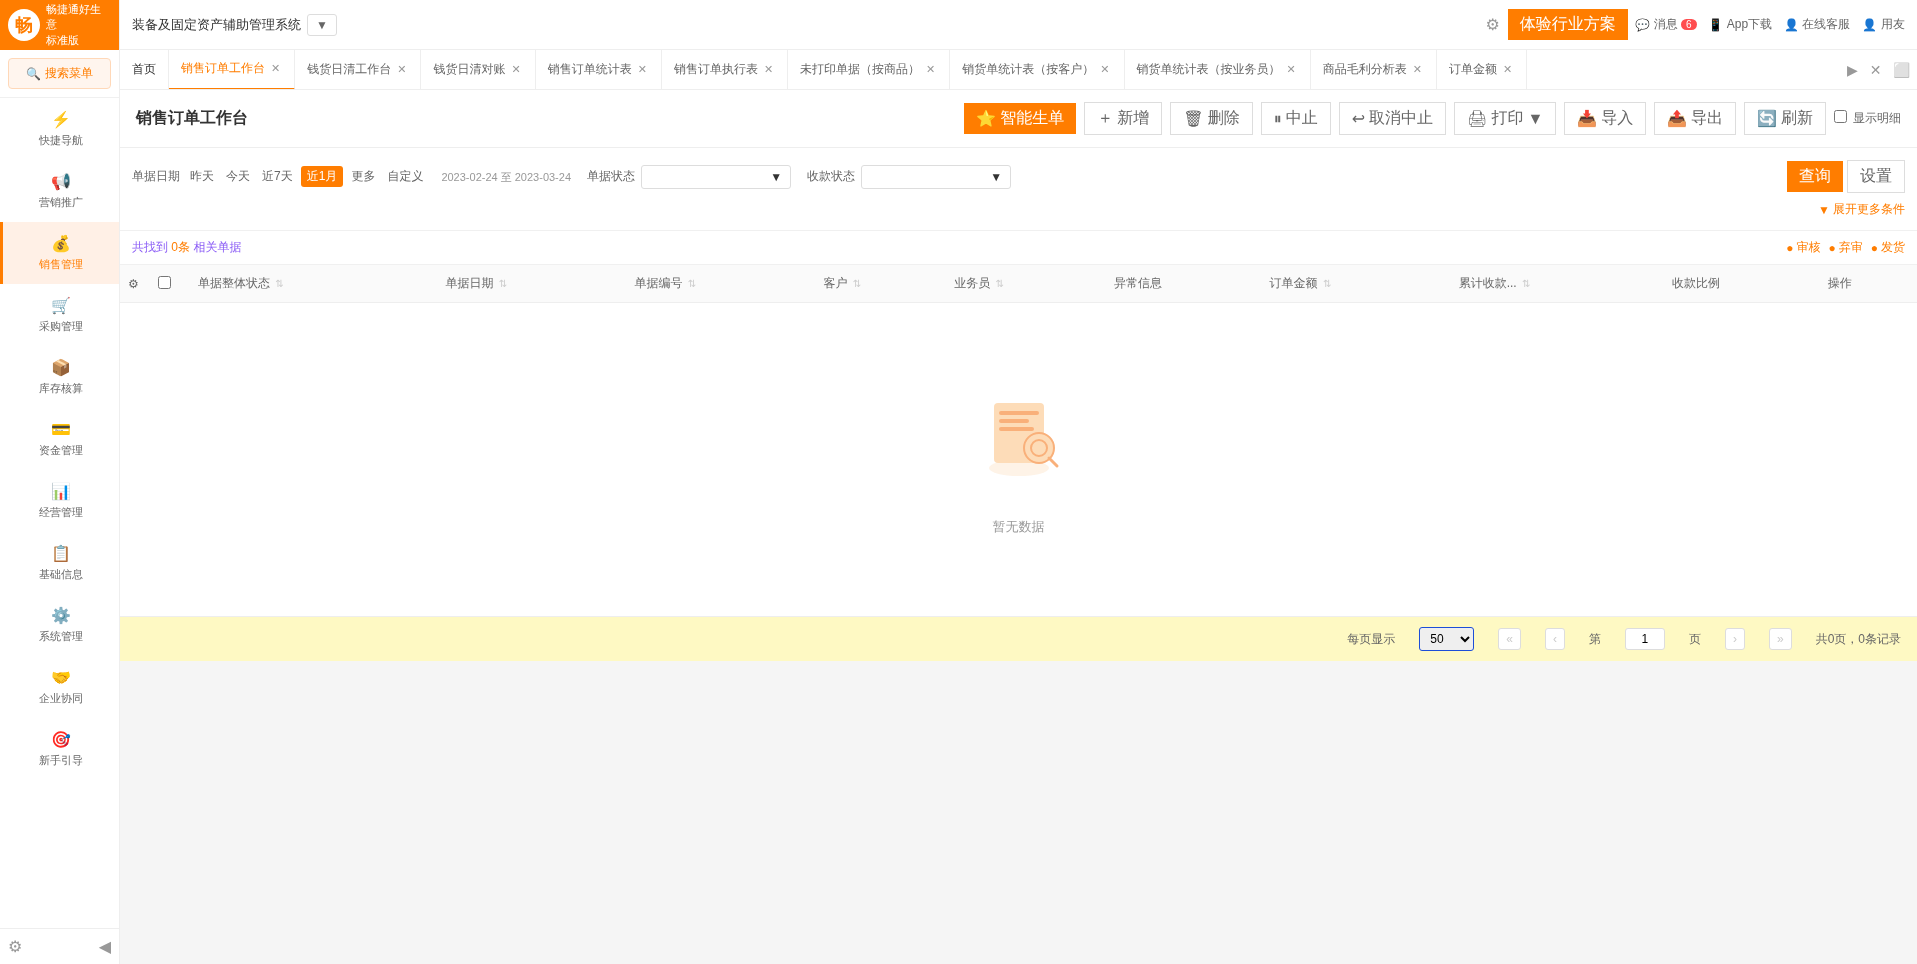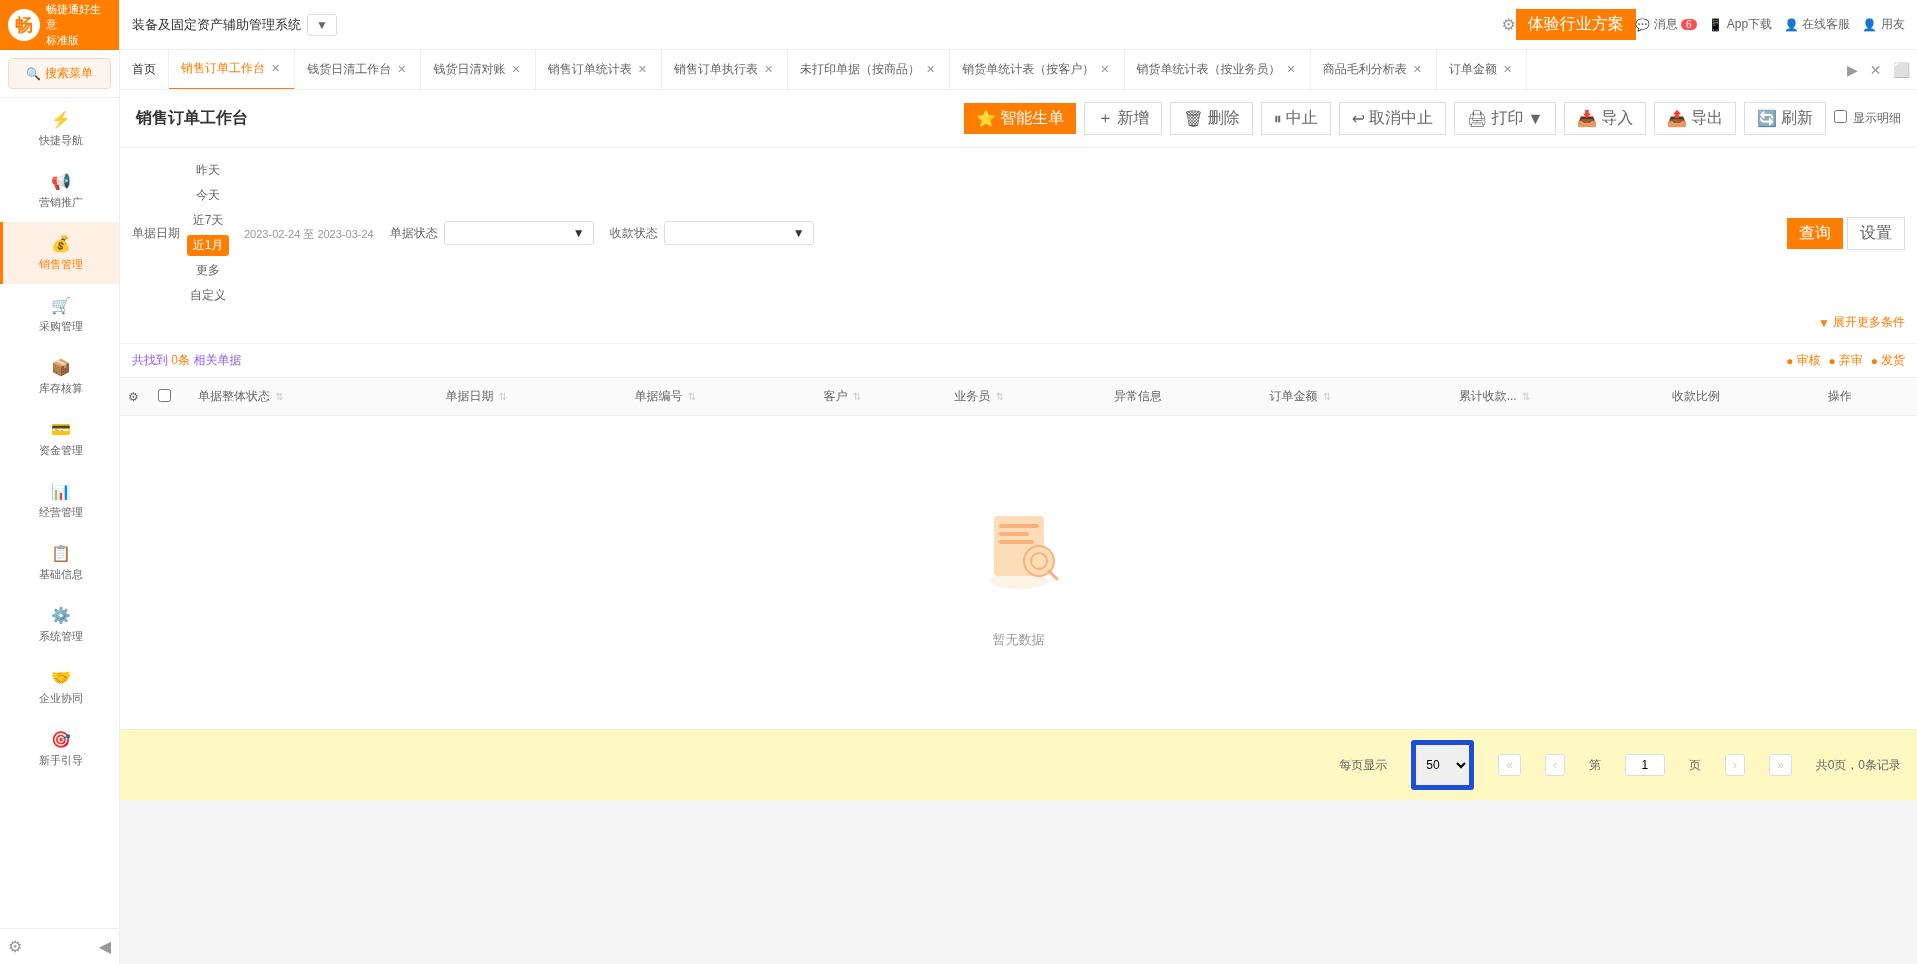--- a/index.html
+++ b/index.html
@@ -16,21 +16,21 @@
     .sidebar-item { display: flex; flex-direction: column; align-items: center; justify-content: center; padding: 12px 4px; cursor: pointer; color: #666; font-size: 11px; gap: 4px; border-left: 3px solid transparent; }
     .sidebar-item.active { background: #fff0e6; color: #ff7d00; border-left-color: #ff7d00; }
     .sidebar-item-icon { font-size: 16px; }
     .sidebar-bottom { padding: 8px; display: flex; justify-content: space-between; border-top: 1px solid #eee; }
     .sidebar-bottom-btn { background: none; border: none; cursor: pointer; color: #999; font-size: 16px; }
 
     
     .main { flex: 1; display: flex; flex-direction: column; overflow: hidden; }
 
     
-    .topbar { height: 50px; background: white; display: flex; align-items: center; padding: 0 12px; border-bottom: 1px solid #eee; flex-shrink: 0; }
+    .topbar { height: 50px; background: white; display: flex; align-items: center; padding: 0 12px; border-bottom: 1px solid #eee; gap: 8px; flex-shrink: 0; }
     .topbar-title { font-size: 13px; color: #333; flex: 1; display: flex; align-items: center; gap: 6px; }
     .topbar-dropdown { background: none; border: 1px solid #ddd; border-radius: 3px; padding: 3px 8px; cursor: pointer; font-size: 12px; color: #666; }
     .topbar-settings { background: none; border: none; cursor: pointer; color: #999; font-size: 16px; }
     .topbar-industry-btn { background: #ff7d00; color: white; border: none; border-radius: 4px; padding: 6px 14px; cursor: pointer; font-size: 12px; }
     .topbar-actions { display: flex; align-items: center; gap: 12px; color: #666; font-size: 12px; }
     .topbar-action-item { display: flex; align-items: center; gap: 3px; cursor: pointer; color: #666; }
     .topbar-badge { background: #ff4d4f; color: white; border-radius: 10px; padding: 0 5px; font-size: 10px; min-width: 16px; text-align: center; }
     .topbar-user { display: flex; align-items: center; gap: 4px; cursor: pointer; }
 
     
@@ -54,21 +54,21 @@
     .filter-tabs { background: white; border-radius: 4px 4px 0 0; display: flex; align-items: center; padding: 0 12px; border-bottom: 1px solid #eee; flex-shrink: 0; }
     .filter-tab { padding: 10px 12px; cursor: pointer; font-size: 12px; color: #666; border-bottom: 2px solid transparent; white-space: nowrap; }
     .filter-tab.active { color: #ff7d00; border-bottom-color: #ff7d00; }
     .filter-tab .badge-orange { background: #ff4d4f; color: white; border-radius: 10px; padding: 0 5px; font-size: 10px; }
 
     
     .search-area { background: white; padding: 12px; border-bottom: 1px solid #f0f0f0; }
     .search-row { display: flex; align-items: center; gap: 16px; flex-wrap: wrap; }
     .search-item { display: flex; align-items: center; gap: 6px; }
     .search-label { color: #666; font-size: 12px; white-space: nowrap; }
-    .date-shortcuts { display: flex; align-items: center; gap: 4px; flex-direction: column; }
+    .date-shortcuts { display: flex; align-items: center; gap: 4px; }
     .date-shortcut { background: none; border: none; cursor: pointer; color: #666; font-size: 12px; padding: 2px 4px; }
     .date-shortcut.active { background: #ff7d00; color: white; border-radius: 3px; padding: 2px 6px; }
     .date-range { color: #999; font-size: 11px; margin-top: 2px; }
     .search-select { border: 1px solid #ddd; border-radius: 3px; padding: 4px 8px; font-size: 12px; color: #333; min-width: 120px; cursor: pointer; background: white; display: flex; align-items: center; justify-content: space-between; gap: 8px; }
     .expand-btn { color: #ff7d00; cursor: pointer; font-size: 12px; display: flex; align-items: center; gap: 3px; margin-left: auto; }
 
     
     .result-bar { background: white; padding: 8px 12px; display: flex; align-items: center; justify-content: space-between; border-bottom: 1px solid #f0f0f0; }
     .result-count { font-size: 12px; color: #666; }
     .result-count span { color: #8b5cf6; }
@@ -84,21 +84,21 @@
     .data-table .th-setting { width: 30px; }
     .sort-icon { font-size: 10px; color: #ccc; margin-left: 2px; }
 
     
     .empty-state { display: flex; flex-direction: column; align-items: center; justify-content: center; padding: 80px 0; background: white; }
     .empty-icon { font-size: 80px; margin-bottom: 16px; color: #ffcba4; }
     .empty-text { color: #999; font-size: 13px; }
 
     
     .pagination-bar { background: #fef9c3; padding: 10px 16px; display: flex; align-items: center; justify-content: flex-end; border-top: 1px solid #eee; gap: 24px; font-size: 12px; color: #666; }
-    .page-size-select { border: 5px solid #1d4ed8; border-radius: 3px; padding: 12px 6px; font-size: 12px; }
+    .page-size-select { border: 1px solid #1d4ed8; border-radius: 3px; padding: 3px 6px; font-size: 12px; }
     .page-btn { background: white; border: 1px solid #ddd; border-radius: 3px; padding: 3px 7px; cursor: pointer; font-size: 12px; }
     .page-btn:disabled { color: #ccc; cursor: not-allowed; }
     .page-input { border: 1px solid #ddd; border-radius: 3px; padding: 3px 6px; width: 40px; text-align: center; font-size: 12px; }
 
     
     ::-webkit-scrollbar { width: 6px; height: 6px; }
     ::-webkit-scrollbar-track { background: #f5f5f5; }
     ::-webkit-scrollbar-thumb { background: #ccc; border-radius: 3px; }
     .content-wrapper { flex: 1; display: flex; flex-direction: column; overflow: hidden; }
     .scrollable { flex: 1; overflow: auto; }

